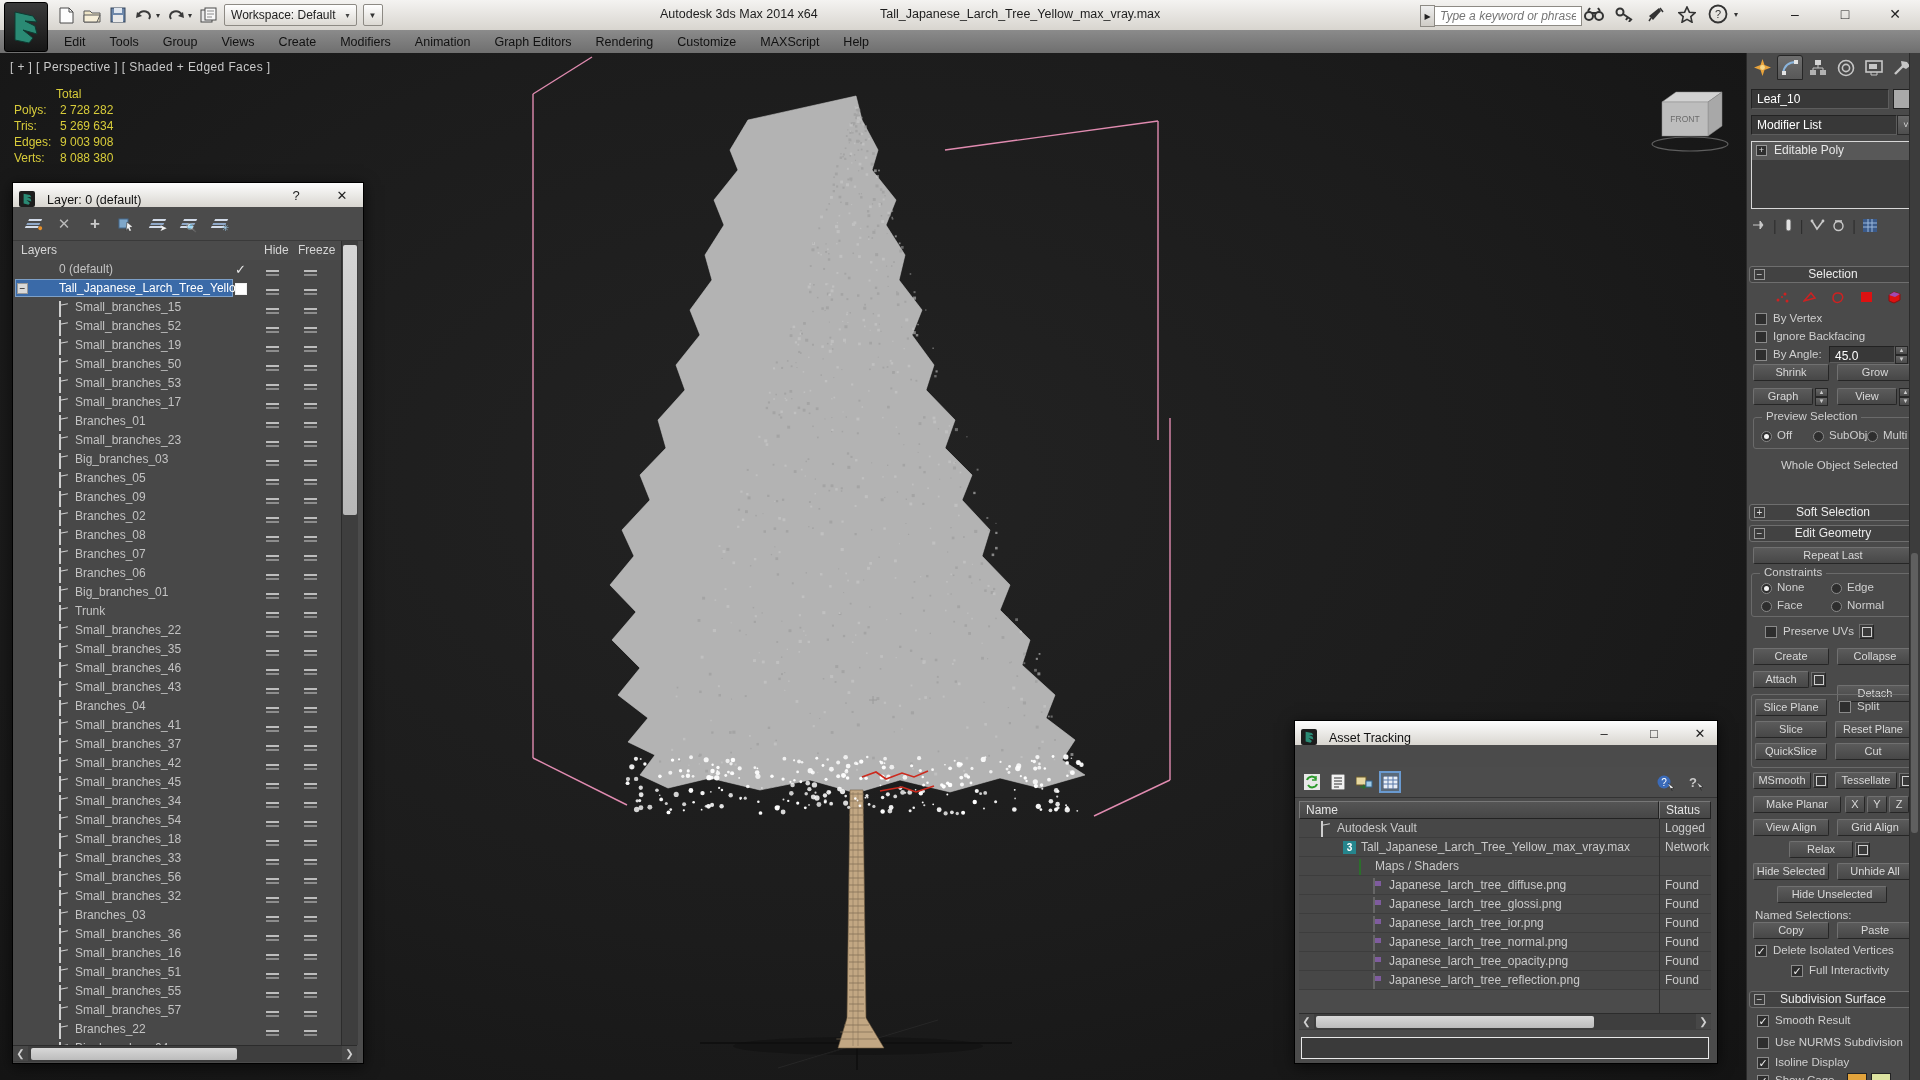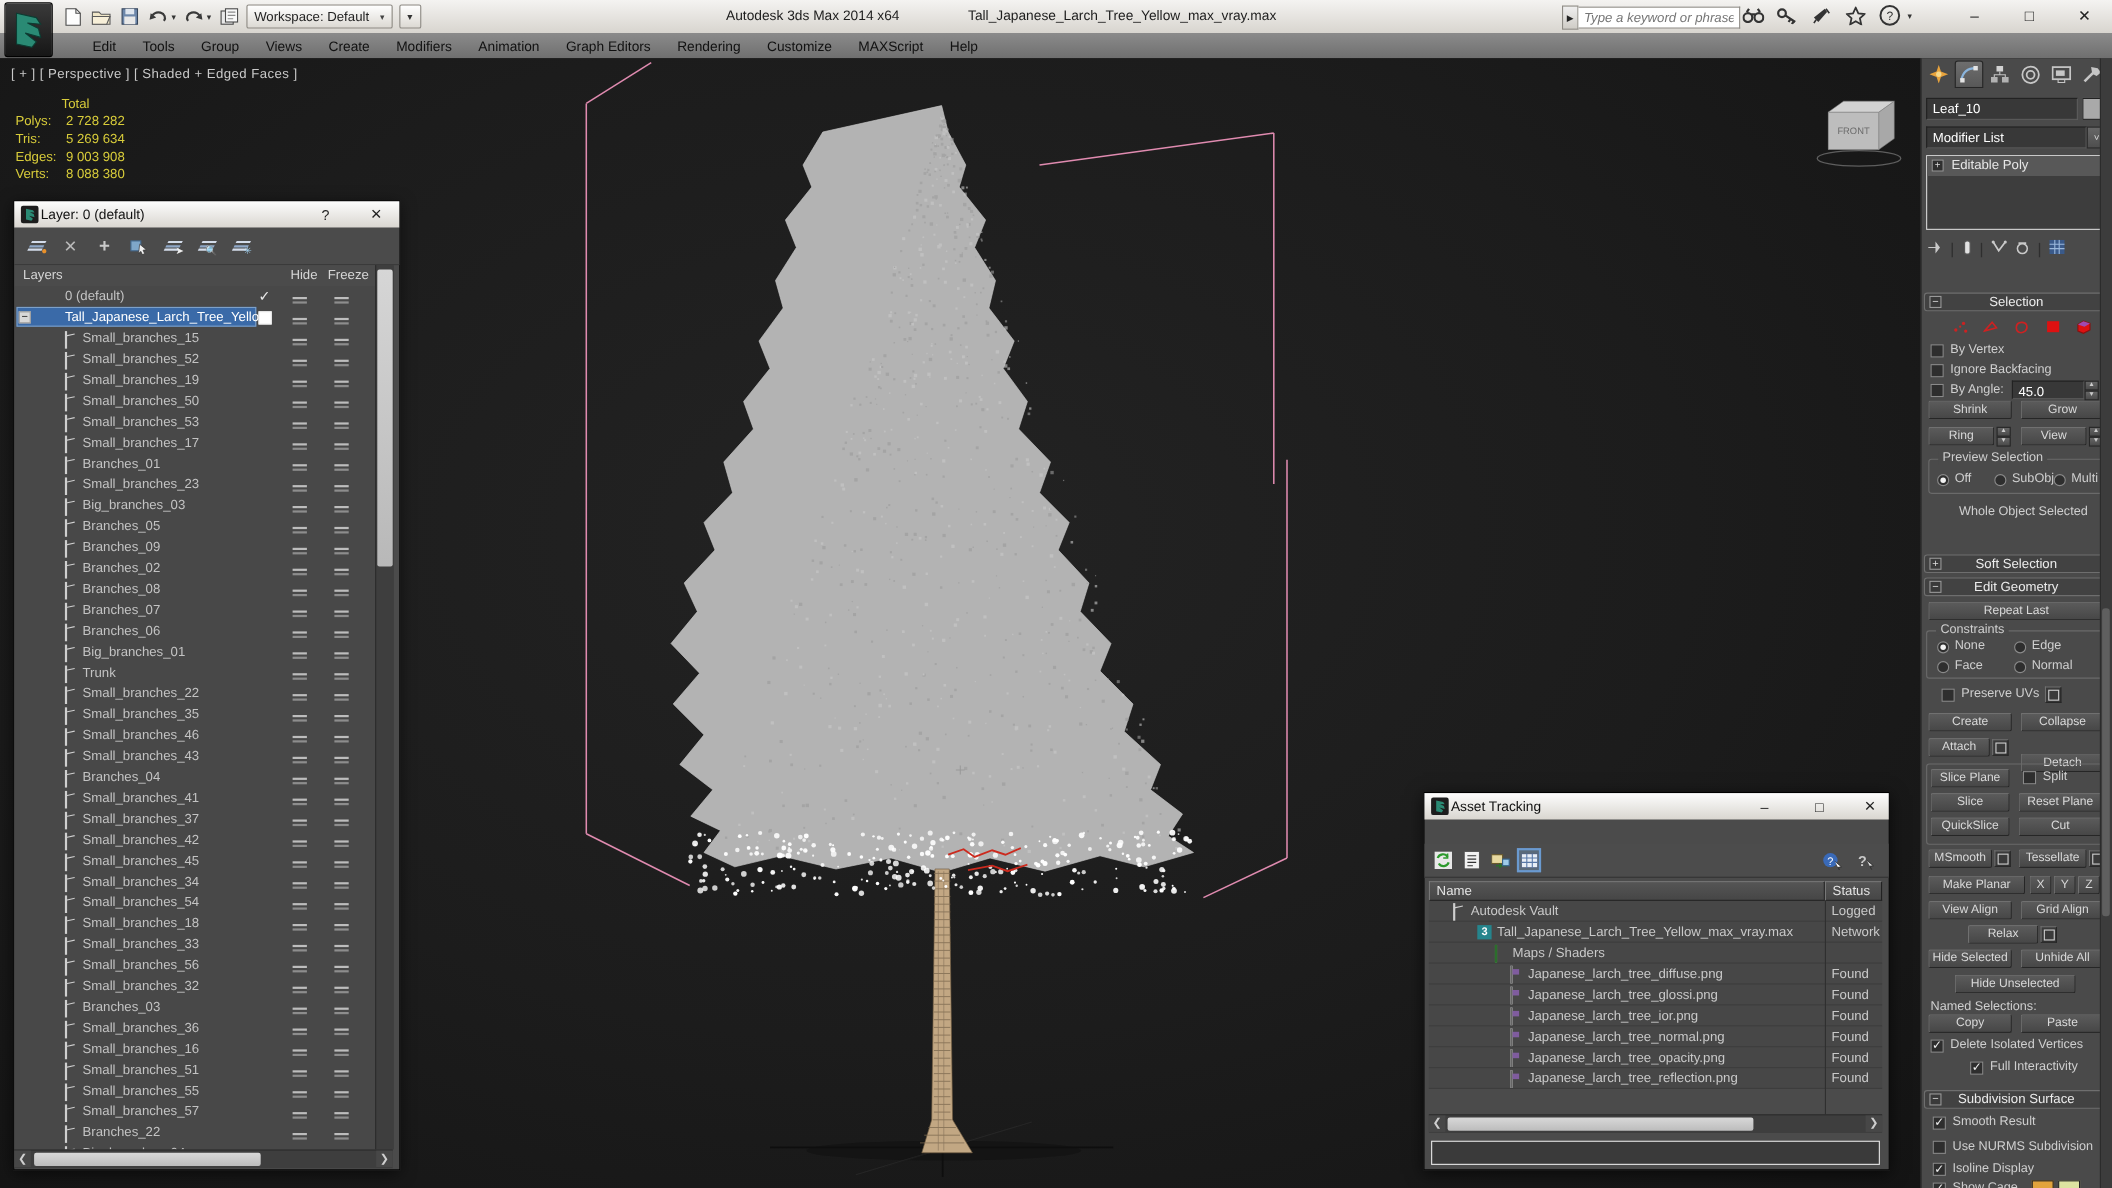--- a/index.html
+++ b/index.html
@@ -30,39 +30,39 @@
     font-style:italic;font-size:12px;color:#8a8a8a;padding:0 5px;outline:none;
     font-family:"Liberation Sans","DejaVu Sans",sans-serif;}
   .tool-strip{position:absolute;left:1583px;top:3px;display:flex;align-items:center;gap:9px;}
   .tsicon{width:22px;height:22px;display:flex;align-items:center;justify-content:center;}
   .winbtns{position:absolute;top:2px;left:1778px;display:flex;gap:16px;}
   .winbtn{width:34px;height:24px;display:flex;align-items:center;justify-content:center;
     color:#222;font-size:14px;}
 
   
   #menubar{position:absolute;left:0;top:30px;width:1920px;height:23px;
-    background:linear-gradient(#8b8b8b,#6f6f6f);display:flex;align-items:center;padding-left:72px;box-sizing:border-box;text-align:center;}
+    background:linear-gradient(#8b8b8b,#6f6f6f);display:flex;align-items:center;padding-left:52px;box-sizing:border-box;text-align:center;}
   .menu-item{font-size:12.5px;color:#111;padding:0 12px;white-space:nowrap;}
 
   
   #viewport{position:absolute;left:0;top:53px;width:1746px;height:1027px;
     background:radial-gradient(ellipse at 47% 42%,#232323 0%,#1c1c1c 55%,#141414 100%);overflow:hidden;}
   #vp-label{position:absolute;left:10px;top:7px;font-size:12px;color:#c9c9c9;letter-spacing:.4px;}
   #vp-stats{position:absolute;left:14px;top:33px;font-size:12px;line-height:16px;}
   #vp-stats .total{margin-left:42px;}
   .stat-row{display:flex;}
   .stat-label{width:44px;text-align:left;}
   .stat-value{margin-left:2px;}
   #vp-svg{position:absolute;left:0;top:0;width:1746px;height:1027px;}
 
   
   .dlg{position:absolute;background:#4b4b4b;border:1px solid #000;box-shadow:0 3px 14px rgba(0,0,0,.6);}
   .dlg-title{position:absolute;left:0;top:0;right:0;height:24px;
-    background:linear-gradient(#fdfdfd,#d9d6d0);display:flex;align-items:center;color:#111;
-    font-size:12.5px;gap:2px;padding-left:6px;box-sizing:border-box;}
+    background:linear-gradient(#fdfdfd,#d9d6d0);display:flex;align-items:flex-end;color:#111;
+    font-size:12.5px;gap:12px;padding-left:6px;box-sizing:border-box;}
   .mini-logo{width:16px;height:16px;background:#1d1d1d;border-radius:2px;display:flex;
     align-items:center;justify-content:center;}
   .dlg-btn{position:absolute;top:3px;width:22px;height:18px;display:flex;align-items:center;
     justify-content:center;color:#222;font-size:13px;}
 
   
   #layer-dlg{left:12px;top:182px;width:350px;height:880px;}
   #layer-toolbar{position:absolute;left:0;top:24px;right:0;height:34px;background:#4b4b4b;
     display:flex;align-items:center;gap:11px;padding-left:10px;box-sizing:border-box;
     border-bottom:1px solid #3a3a3a;}
@@ -2102,21 +2102,21 @@
     <span class="plabel" style="left:26px;top:277px;">Ignore Backfacing</span>
     <span class="chk" style="left:8px;top:296px;"></span>
     <span class="plabel" style="left:26px;top:295px;">By Angle:</span>
     <span class="field" style="left:82px;top:293px;width:66px;height:17px;">45.0</span>
     <span class="spin" style="left:148px;top:293px;">
         <span>▲</span>
         <span>▼</span>
       </span>
     <span class="btn" style="left:6px;top:311px;width:76px;">Shrink</span>
     <span class="btn" style="left:90px;top:311px;width:76px;">Grow</span>
-    <span class="btn" style="left:6px;top:335px;width:60px;">Ring</span>
+    <span class="btn" style="left:6px;top:335px;width:60px;">Graph</span>
     <span class="spin" style="left:68px;top:335px;">
         <span>▲</span>
         <span>▼</span>
       </span>
     <span class="btn" style="left:90px;top:335px;width:60px;">View</span>
     <span class="spin" style="left:152px;top:335px;">
         <span>▲</span>
         <span>▼</span>
       </span>
     <div class="group" style="left:6px;top:364px;width:160px;height:32px;">

